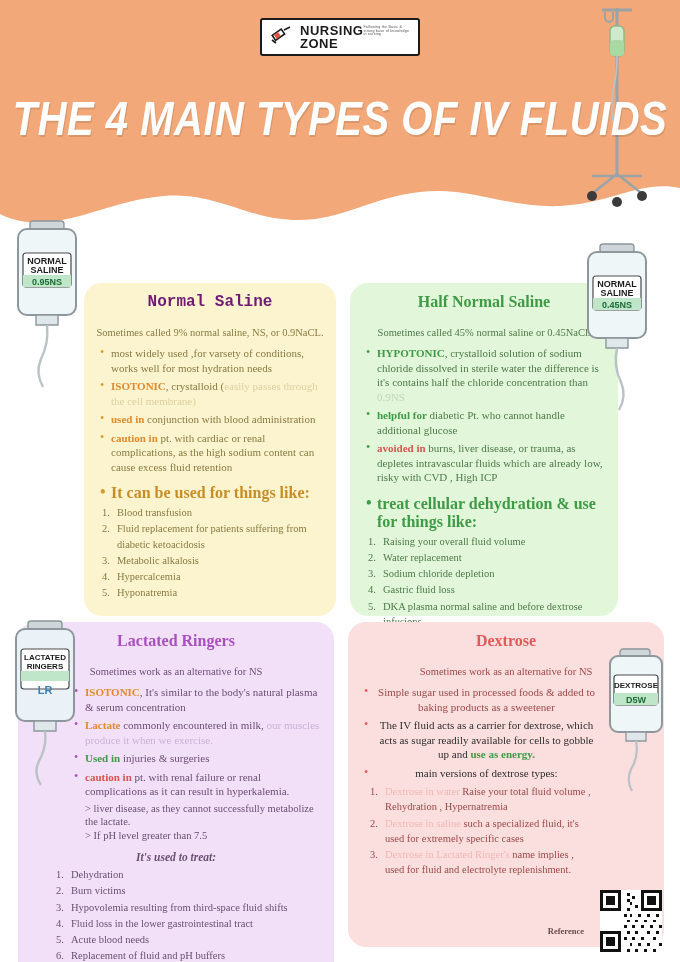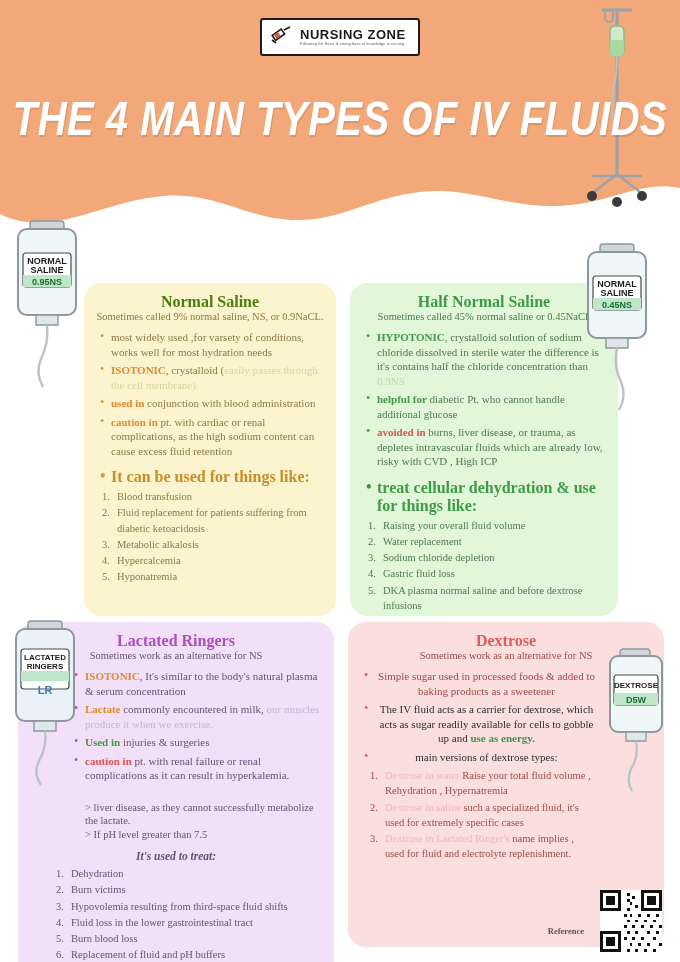--- a/index.html
+++ b/index.html
@@ -19,21 +19,21 @@
   }
   .banner-wave{
     position:absolute;left:0;top:170px;width:680px;height:70px;
   }
   .logo{
     position:absolute;left:260px;top:18px;width:160px;height:38px;
     background:#ffffff;border:2px solid #1b1b1b;border-radius:3px;
     display:flex;align-items:center;gap:6px;padding:0 6px;box-sizing:border-box;
   }
   .logo-mark{width:26px;height:26px;position:relative;flex:0 0 26px;}
-  .logo-txt{display:flex;flex-direction:column;line-height:1;}
+  .logo-txt{display:flex;flex-direction:row;line-height:1;}
   .logo-title{
     font-family:"Liberation Sans", sans-serif;
     font-weight:bold;font-size:13px;letter-spacing:.5px;color:#1b1b1b;
   }
   .logo-sub{
     font-family:"Liberation Sans", sans-serif;
     font-size:3.6px;color:#555;letter-spacing:.2px;margin-top:2px;
   }
   .main-title{
     position:absolute;left:0;top:70px;width:680px;text-align:center;
@@ -53,26 +53,26 @@
   }
   .card-ns{left:84px;top:283px;width:252px;height:333px;background:#fbf4cf;}
   .card-hns{left:350px;top:283px;width:268px;height:333px;background:#e2f6da;}
   .card-lr{left:18px;top:622px;width:316px;height:419px;background:#f1e0f7;}
   .card-dex{left:348px;top:622px;width:316px;height:325px;background:#fbdede;}
 
   .card-title{
     text-align:center;font-weight:bold;font-size:16px;margin-top:10px;
     font-family:"Liberation Serif", serif;
   }
-  .t-ns{color:#4d7c0f;}
+  .t-ns{color:#701a75;font-family:Liberation Mono, monospace;}
   .t-hns{color:#3f9a46;}
   .t-lr{color:#a94fc0;}
   .t-dex{color:#e05a5a;}
   .card-sub{
-    text-align:center;font-size:10.5px;color:#3a3a3a;margin-top:0;
+    text-align:center;font-size:10.5px;color:#3a3a3a;margin-top:16px;
   }
   .bullets{margin:8px 14px 0 16px;padding:0;list-style:none;font-size:11px;line-height:1.32;}
   .bullets li{position:relative;padding-left:11px;margin-bottom:4px;}
   .bullets li:before{
     content:"\2022";position:absolute;left:0;top:-1px;font-size:12px;
   }
   .b-ns li:before{color:#d99a2b;}
   .b-hns li:before{color:#3f9a46;}
   .b-lr li:before{color:#a94fc0;}
   .b-dex li:before{color:#e05a5a;}
@@ -227,31 +227,31 @@
         <span class="or">ISOTONIC</span><span class="body-p">, It's similar to the body's natural plasma &amp; serum concentration</span>
       </li>
       <li>
         <span class="or">Lactate</span><span class="body-p"> commonly encountered in milk, </span><span class="faint-p">our muscles produce it when we exercise.</span>
       </li>
       <li>
         <span class="grn">Used in</span><span class="body-p"> injuries &amp; surgeries</span>
       </li>
       <li>
         <span class="red">caution in</span><span class="body-p"> pt. with renal failure or renal complications as it can result in hyperkalemia.</span>
-        <div class="body-p" style="font-size:10.5px;margin-top:18px;">&gt; liver disease, as they cannot successfully metabolize the lactate.</div>
+        <div class="body-p" style="font-size:10.5px;margin-top:3px;">&gt; liver disease, as they cannot successfully metabolize the lactate.</div>
         <div class="body-p" style="font-size:10.5px;">&gt; If pH level greater than 7.5</div>
       </li>
     </ul>
     <div class="centered-head">It's used to treat:</div>
     <ol class="numlist body-p" style="margin-left:38px;">
       <li><span class="n">1.</span><span>Dehydration</span></li>
       <li><span class="n">2.</span><span>Burn victims</span></li>
       <li><span class="n">3.</span><span>Hypovolemia resulting from third-space fluid shifts</span></li>
       <li><span class="n">4.</span><span>Fluid loss in the lower gastrointestinal tract</span></li>
-      <li><span class="n">5.</span><span>Burn blood loss</span></li>
+      <li><span class="n">5.</span><span>Acute blood needs</span></li>
       <li><span class="n">6.</span><span>Replacement of fluid and pH buffers</span></li>
     </ol>
   </div>
 
   <div class="card card-dex">
     <div class="card-title t-dex">Dextrose</div>
     <div class="card-sub body-r">Sometimes work as an alternative for NS</div>
     <ul class="bullets b-dex" style="margin-right:66px;text-align:center;">
       <li>
         <span class="body-r">Simple sugar used in processed foods &amp; added to baking products as a sweetener</span>

